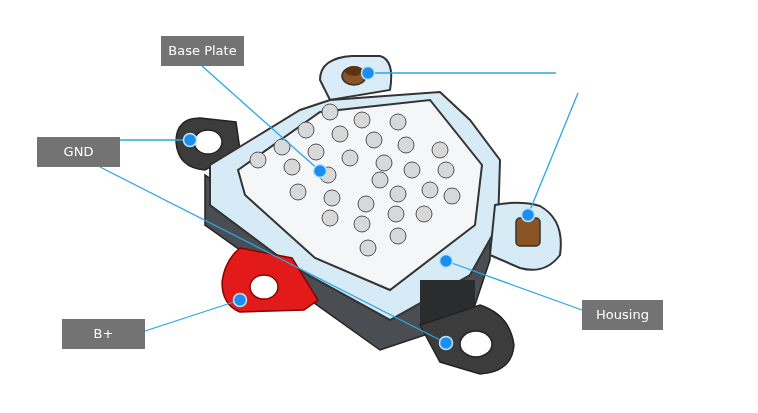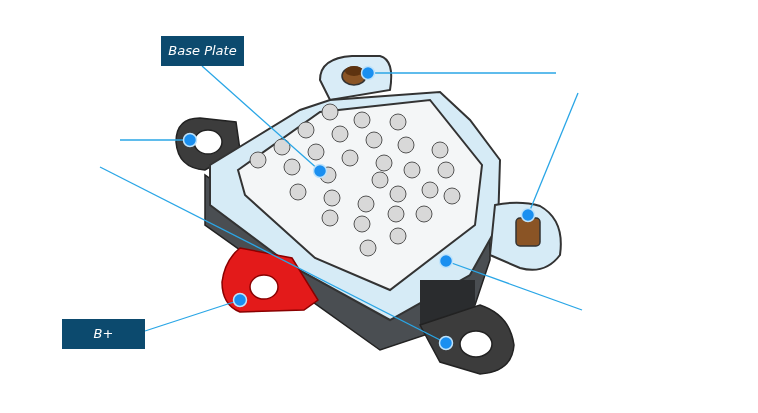--- a/index.html
+++ b/index.html
@@ -1,20 +1,20 @@
 <!DOCTYPE html>
 <html><head>
 <meta charset="utf-8">
 <style>
   html, body { margin:0; padding:0; background:#ffffff; }
   body { width:758px; height:413px; position:relative; overflow:hidden; font-family:"DejaVu Sans", sans-serif; }
   #stage { position:absolute; left:0; top:0; width:758px; height:413px; }
   .label {
-    position:absolute; height:30px; background:#0c4a6e; color:#ffffff;
-    font-size:13px; line-height:30px; text-align:center; box-sizing:border-box;font-style:italic;
+    position:absolute; height:30px; background:#737373; color:#ffffff;
+    font-size:13px; line-height:30px; text-align:center; box-sizing:border-box;
   }
   svg { position:absolute; left:0; top:0; }
 </style>
 </head>
 <body>
 
 <div id="stage">
   <svg width="758" height="413" viewBox="0 0 758 413">
 
     <g>
@@ -98,14 +98,16 @@
       <circle cx="368" cy="73" r="6.5"></circle>
       <circle cx="528" cy="215" r="6.5"></circle>
       <circle cx="190" cy="140" r="6.5"></circle>
       <circle cx="446" cy="343" r="6.5"></circle>
       <circle cx="240" cy="300" r="6.5"></circle>
       <circle cx="446" cy="261" r="6.5"></circle>
     </g>
   </svg>
 
   <div class="label" style="left:161px;top:36px;width:83px;">Base Plate</div>
+  <div class="label" style="left:37px;top:137px;width:83px;">GND</div>
   <div class="label" style="left:62px;top:319px;width:83px;">B+</div>
+  <div class="label" style="left:582px;top:300px;width:81px;">Housing</div>
 </div>
 
 </body></html>

